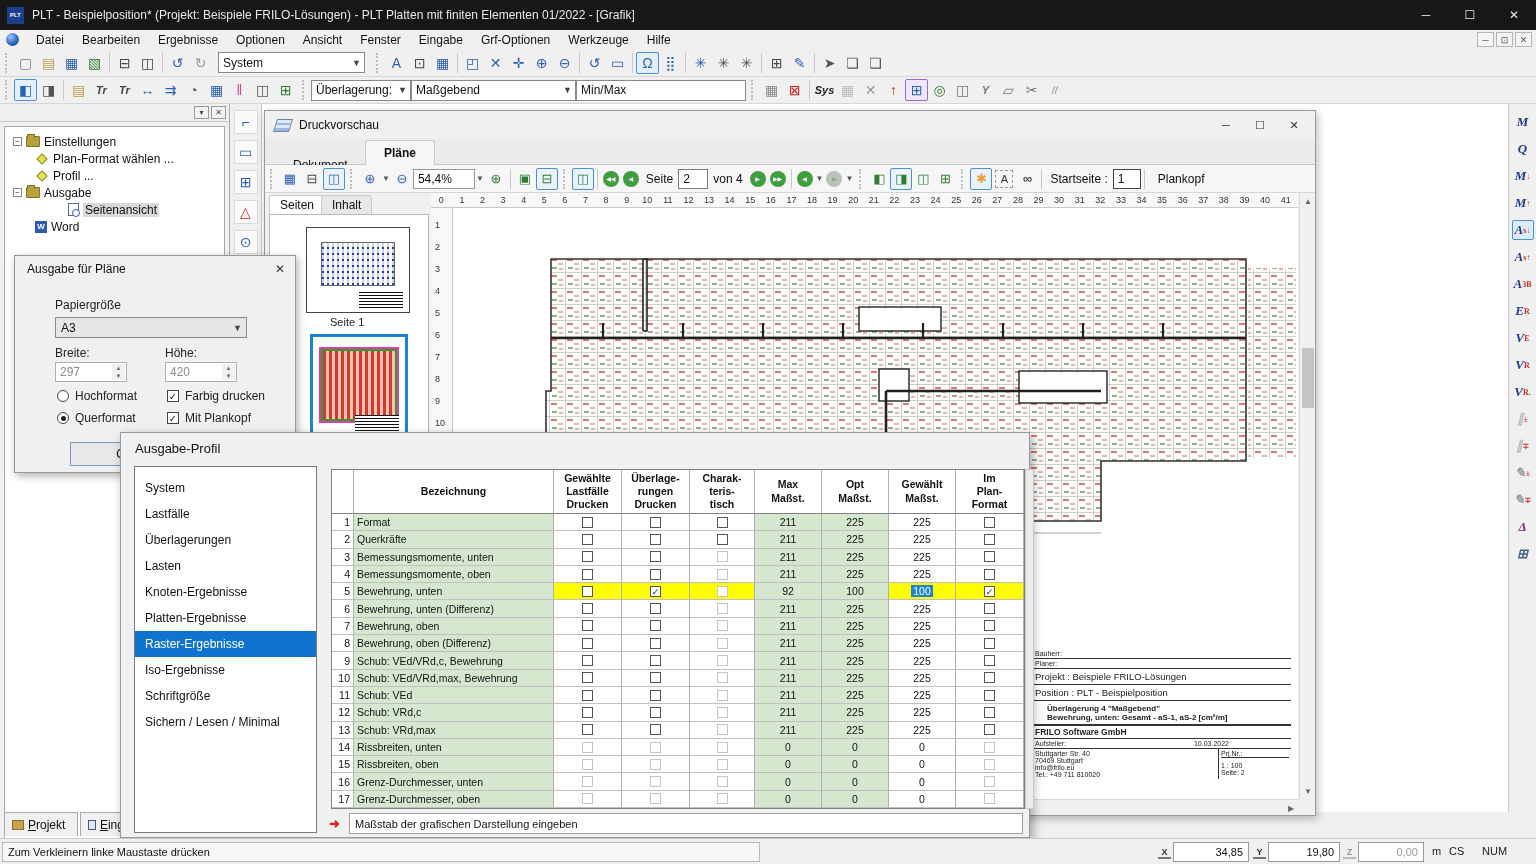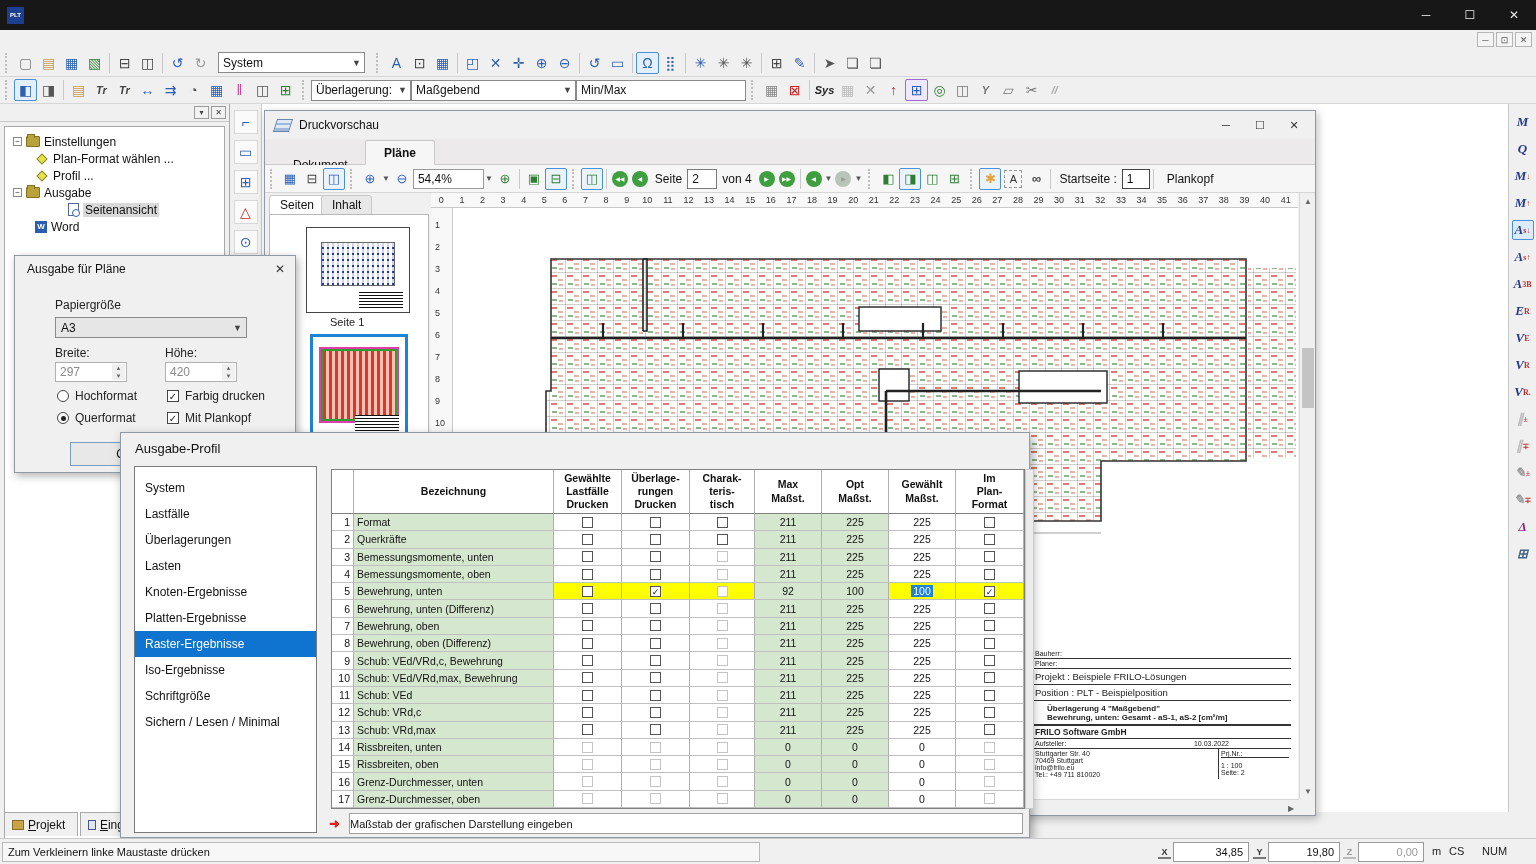--- a/index.html
+++ b/index.html
@@ -80,21 +80,21 @@
   .dvtab.on{background:#f6f6f6;border:1px solid #c9c9c9;border-bottom:1px solid #f6f6f6;
             border-radius:3px 3px 0 0;font-weight:bold;top:1px;height:25px;}
   #dv-toolbar{left:0;top:54px;width:100%;height:28px;background:#f6f6f6;border-bottom:1px solid #d6d6d6;
               display:flex;align-items:center;}
   .pvi{width:22px;height:22px;display:flex;align-items:center;justify-content:center;font-size:13px;flex:0 0 auto;}
   .pvi.boxed{border:1px solid #4a90d9;border-radius:2px;background:#eaf3fc;}
   .navbtn{width:16px;height:16px;border-radius:50%;background:#3f9e3f;color:#fff;font-size:6px;
           display:flex;align-items:center;justify-content:center;flex:0 0 auto;margin:0 2px;}
   .navbtn.gray{background:#b9c4b9;}
   .dropcaret{font-size:8px;color:#555;margin:0 1px;flex:0 0 auto;}
-  .pvcombo{width:71px;height:20px;background:#fff;border:1px solid #9a9a9a;display:flex;align-items:center;
+  .pvcombo{width:62px;height:20px;background:#fff;border:1px solid #9a9a9a;display:flex;align-items:center;
            padding:0 4px;flex:0 0 auto;position:relative;}
   .pvinput{height:20px;background:#fff;border:1px solid #7a7a7a;display:flex;align-items:center;
            padding:0 4px;flex:0 0 auto;}
   .pvlabel{margin:0 5px;flex:0 0 auto;}
   #pv-plankopf-btn{height:22px;display:flex;align-items:center;padding:0 10px;flex:0 0 auto;}
   
   #dv-sidetabs{left:4px;top:84px;}
   .stab{position:absolute;top:0;height:20px;padding:0 10px;display:flex;align-items:center;font-size:12px;
         border:1px solid #c9c9c9;background:#e8e8e8;border-radius:3px 3px 0 0;}
   .stab.on{background:#fff;border-bottom:1px solid #fff;font-weight:normal;}
@@ -162,48 +162,64 @@
   .td{border-right:1px solid #b0b0b0;border-bottom:1px solid #c0c0c0;height:17.3px;font-size:10.5px;
       display:flex;align-items:center;justify-content:center;background:#fff;overflow:hidden;}
   .td.name{justify-content:flex-start;padding-left:3px;background:#d6e7cf;}
   .td.numc{justify-content:flex-end;padding-right:3px;background:#fff;}
   .td.green{background:#d6e7cf;}
   .td.yellow{background:#ffff00;}
   .cb{width:11px;height:11px;border:1px solid #555;background:#fff;font-size:9px;line-height:10px;text-align:center;color:#222;}
   .cb.dis{border-color:#c4c4c4;}
   .selval{background:#1d83d4;color:#fff;padding:0 2px;}
   #profil-hint{left:228px;top:380px;width:674px;height:21px;background:#fff;border:1px solid #a0a0a0;
-               display:flex;align-items:center;font-size:11px;}
+               display:flex;align-items:center;padding-left:5px;font-size:11px;}
   #hint-arrow{left:208px;top:383px;color:#e02020;font-size:13px;font-weight:bold;}
   #table-vscroll{left:904px;top:36px;width:9px;height:340px;background:#ececec;border:1px solid #c9c9c9;}
   
   #statusbar{left:0;top:838px;width:1536px;height:26px;background:#f0f0f0;border-top:1px solid #c9c9c9;z-index:25;}
   #sb-hint{left:2px;top:3px;width:758px;height:20px;background:#f7f7f7;border:1px solid #b9b9b9;
            display:flex;align-items:center;padding-left:5px;font-size:11px;}
   .sb-ico{position:absolute;top:5px;width:13px;height:15px;font-size:9px;font-weight:bold;color:#333;
           display:flex;align-items:flex-end;justify-content:center;border-bottom:2px solid #777;}
   .sb-field{position:absolute;top:3px;height:20px;background:#fff;border:1px solid #9a9a9a;
             display:flex;align-items:center;justify-content:flex-end;padding-right:5px;font-size:11px;}
   .sb-txt{position:absolute;top:6px;font-size:11px;color:#222;}
   .gray{color:#9a9a9a;}
 </style>
 </head>
 <body>
 
 <div id="app">
 
   <div id="titlebar" class="ab">
     <div id="app-icon">PLT</div>
+    <span>PLT - Beispielposition* (Projekt: Beispiele FRILO-Lösungen) - PLT Platten mit finiten Elementen 01/2022 - [Grafik]</span>
     <div id="win-controls">
       <div class="wbtn">─</div>
       <div class="wbtn">☐</div>
       <div class="wbtn">✕</div>
     </div>
   </div>
 
+  <div id="menubar" class="ab">
+    <div id="mdi-icon"></div>
+    <div id="menu-items" style="display:flex;">
+        <span class="menu-item">Datei</span>
+        <span class="menu-item">Bearbeiten</span>
+        <span class="menu-item">Ergebnisse</span>
+        <span class="menu-item">Optionen</span>
+        <span class="menu-item">Ansicht</span>
+        <span class="menu-item">Fenster</span>
+        <span class="menu-item">Eingabe</span>
+        <span class="menu-item">Grf-Optionen</span>
+        <span class="menu-item">Werkzeuge</span>
+        <span class="menu-item">Hilfe</span>
+      </div>
+  </div>
   <div id="mdi-controls">
     <div class="mdibtn">─</div>
     <div class="mdibtn">⊡</div>
     <div class="mdibtn">✕</div>
   </div>
 
   <div id="toolbar1" class="toolbar ab">
     <span class="grip"></span>
     <span id="tb1-left" style="display:flex;align-items:center;">
         <span class="ti" style="color: rgb(122, 122, 122);">▢</span>

